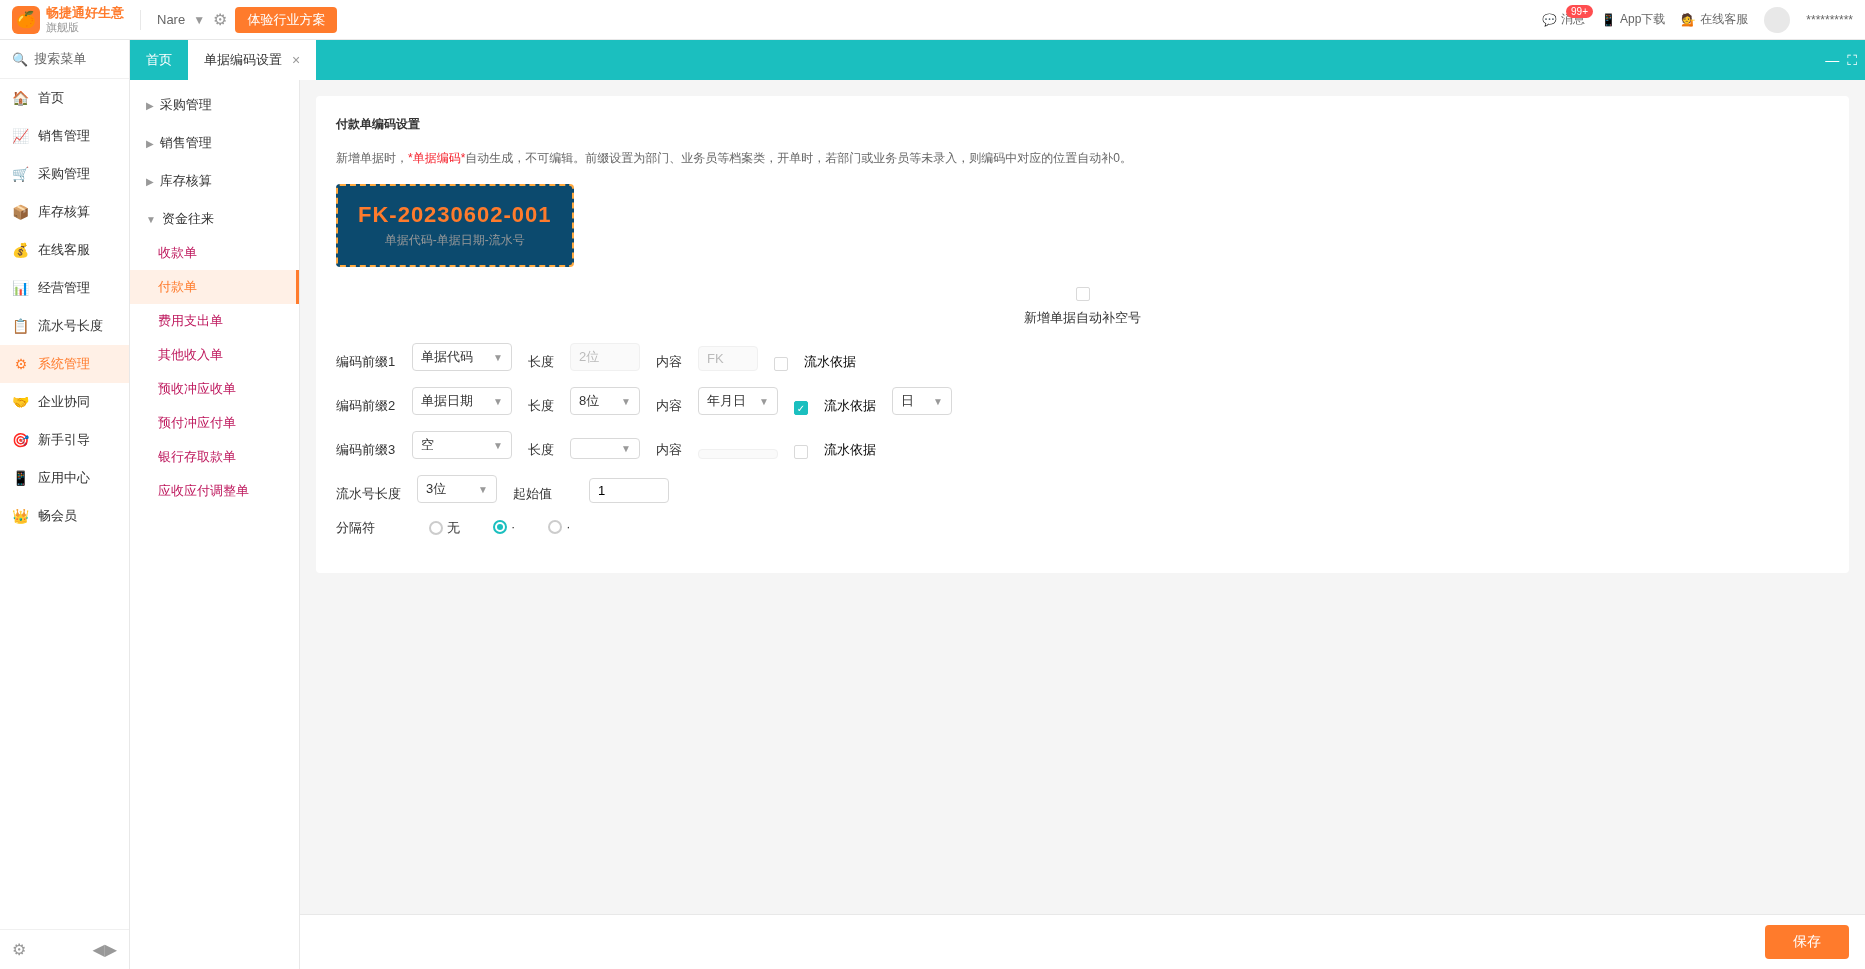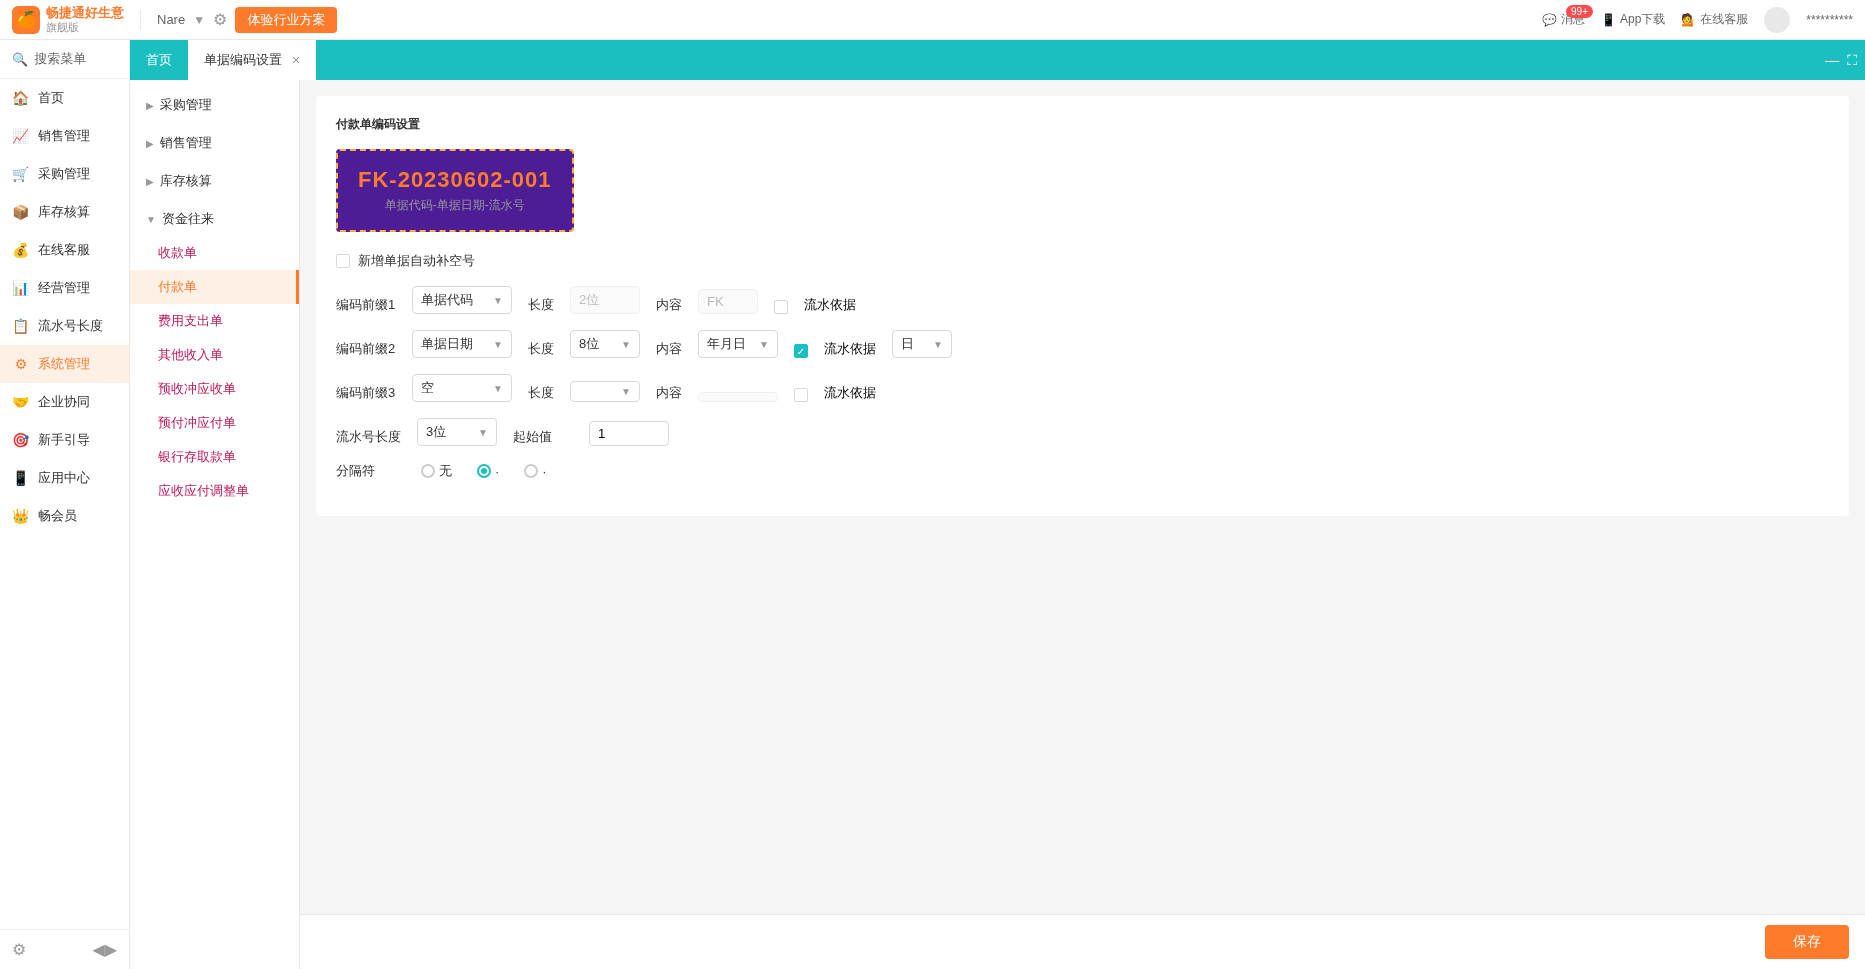--- a/index.html
+++ b/index.html
@@ -91,42 +91,42 @@
     .radio-item { display: flex; align-items: center; gap: 4px; cursor: pointer; font-size: 13px; color: #333; }
     .radio-dot { width: 14px; height: 14px; border-radius: 50%; border: 2px solid #1bbfbf; display: flex; align-items: center; justify-content: center; }
     .radio-dot.checked::after { content: ''; width: 6px; height: 6px; border-radius: 50%; background: #1bbfbf; display: block; }
     .radio-dot.unchecked { border-color: #ccc; }
 
     
     .info-text { font-size: 12px; color: #666; margin-bottom: 16px; line-height: 1.6; }
     .info-text span { color: #f5222d; }
 
     
-    .code-preview { border: 2px dashed #ffa940; background: #4c1d95; border-radius: 4px; padding: 16px 20px; display: inline-block; margin-bottom: 20px; }
+    .code-preview { border: 2px dashed #ffa940; background: #0c4a6e; border-radius: 4px; padding: 16px 20px; display: inline-block; margin-bottom: 20px; }
     .code-preview-main { font-size: 22px; font-weight: bold; color: #ff7b2c; letter-spacing: 1px; }
     .code-preview-sub { font-size: 12px; color: #999; text-align: center; margin-top: 4px; }
 
     
-    .auto-fill-row { display: flex; align-items: center; gap: 8px; margin-bottom: 16px; font-size: 13px; color: #333; }
+    .auto-fill-row { display: flex; align-items: center; gap: 8px; margin-bottom: 16px; font-size: 13px; color: #333; flex-direction: column; }
 
     
     .form-row { display: flex; align-items: flex-end; gap: 16px; margin-bottom: 16px; flex-wrap: wrap; }
     .form-label { font-size: 13px; color: #333; white-space: nowrap; min-width: 60px; }
     .form-select { border: 1px solid #d9d9d9; border-radius: 4px; padding: 4px 8px; font-size: 13px; color: #333; background: #fff; display: flex; align-items: center; gap: 4px; cursor: pointer; min-width: 90px; justify-content: space-between; }
     .form-select .arrow { color: #999; font-size: 10px; }
     .form-input-fixed { border: 1px solid #d9d9d9; border-radius: 4px; padding: 4px 8px; font-size: 13px; color: #333; background: #fff; min-width: 60px; }
     .form-input-disabled { border: 1px solid #f0f0f0; border-radius: 4px; padding: 4px 8px; font-size: 13px; color: #bbb; background: #fafafa; min-width: 60px; }
     .length-label { font-size: 13px; color: #333; }
     .content-label { font-size: 13px; color: #333; }
     .checkbox-checked { width: 14px; height: 14px; border: 1px solid #1bbfbf; border-radius: 2px; background: #1bbfbf; display: flex; align-items: center; justify-content: center; cursor: pointer; }
     .checkbox-checked::after { content: '✓'; color: #fff; font-size: 10px; }
     .checkbox-unchecked { width: 14px; height: 14px; border: 1px solid #d9d9d9; border-radius: 2px; cursor: pointer; }
 
     
-    .separator-row { display: flex; align-items: center; gap: 25px; margin-bottom: 16px; }
+    .separator-row { display: flex; align-items: flex-start; gap: 33px; margin-bottom: 16px; }
     .sep-option { display: flex; align-items: center; gap: 4px; font-size: 13px; color: #333; cursor: pointer; }
 
     
     .bottom-bar { background: #fff; border-top: 1px solid #e8e8e8; padding: 10px 16px; display: flex; justify-content: flex-end; flex-shrink: 0; }
     .save-btn { background: #ff7b2c; color: #fff; border: none; border-radius: 4px; padding: 8px 28px; font-size: 14px; cursor: pointer; }
   </style>
 </head>
 <body>
 
 <div class="top-bar">
@@ -281,20 +281,23 @@
       </div>
 
       <div style="display:flex;flex-direction:column;flex:1;overflow:hidden;">
         <div class="form-area">
           <div class="form-card">
             <div class="page-title">付款单编码设置</div>
 
             
 
             
+            <div class="info-text">
+              新增单据时，<span>*单据编码*</span>自动生成，不可编辑。前缀设置为部门、业务员等档案类，开单时，若部门或业务员等未录入，则编码中对应的位置自动补0。
+            </div>
 
             
             <div class="code-preview">
               <div class="code-preview-main">FK-20230602-001</div>
               <div class="code-preview-sub">单据代码-单据日期-流水号</div>
             </div>
 
             
             <div class="auto-fill-row">
               <div class="checkbox-unchecked"></div>

